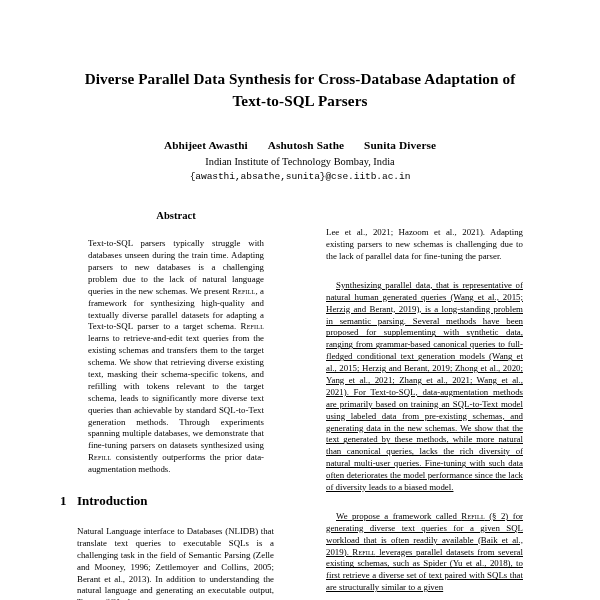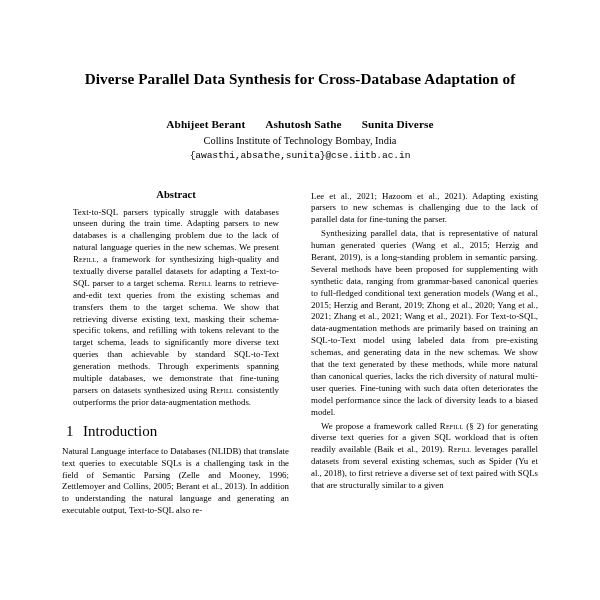--- a/index.html
+++ b/index.html
@@ -81,63 +81,65 @@
     font-size: 10.6px;
     font-weight: bold;
     margin: 0 0 7px 0;
   }
 
   .abstract-body {
     padding: 0 10px 0 11px;
   }
 
   p.para {
-    margin: 2px;
+    margin: 17px;
     font-size: 8.85px;
     line-height: 1.345;
     text-align: justify;
     text-justify: inter-word;
     hyphens: manual;
   }
   p.para + p.para {
     text-indent: 10px;
+    text-decoration: underline;
   }
 
   .section-heading {
-    font-size: 15px;
-    font-weight: normal;
-    margin: 14px 0 6px 6px;
+    font-size: 13px;
+    font-weight: bold;
+    margin: 14px 0 6px 0;
   }
   .section-heading .sec-num {
     display: inline-block;
     min-width: 17px;
   }
 
   .sc {
     font-variant: small-caps;
     letter-spacing: 0.2px;
   }
 </style>
 </head>
 <body>
 
 <div class="page">
 
   <div class="title-block">
     <h1 class="paper-title">
       <span class="title-line">Diverse Parallel Data Synthesis for Cross-Database Adaptation of</span>
+      <span class="title-line">Text-to-SQL Parsers</span>
     </h1>
 
     <div class="authors">
       <div class="author-names">
-        <span class="author-name">Abhijeet Berant</span>
+        <span class="author-name">Abhijeet Awasthi</span>
         <span class="author-name">Ashutosh Sathe</span>
         <span class="author-name">Sunita Diverse</span>
       </div>
-      <div class="affiliation">Collins Institute of Technology Bombay, India</div>
+      <div class="affiliation">Indian Institute of Technology Bombay, India</div>
       <div class="email">{awasthi,absathe,sunita}@cse.iitb.ac.in</div>
     </div>
   </div>
 
   <div class="columns">
 
     <div class="col">
       <div class="abstract-body">
         <div class="abstract-heading">Abstract</div>
         <p class="para">Text-to-SQL parsers typically struggle with databases unseen during the train time. Adapting parsers to new databases is a challenging problem due to the lack of natural language queries in the new schemas. We present <span class="sc">Refill</span>, a framework for synthesizing high-quality and textually diverse parallel datasets for adapting a Text-to-SQL parser to a target schema. <span class="sc">Refill</span> learns to retrieve-and-edit text queries from the existing schemas and transfers them to the target schema. We show that retrieving diverse existing text, masking their schema-specific tokens, and refilling with tokens relevant to the target schema, leads to significantly more diverse text queries than achievable by standard SQL-to-Text generation methods. Through experiments spanning multiple databases, we demonstrate that fine-tuning parsers on datasets synthesized using <span class="sc">Refill</span> consistently outperforms the prior data-augmentation methods.</p>

